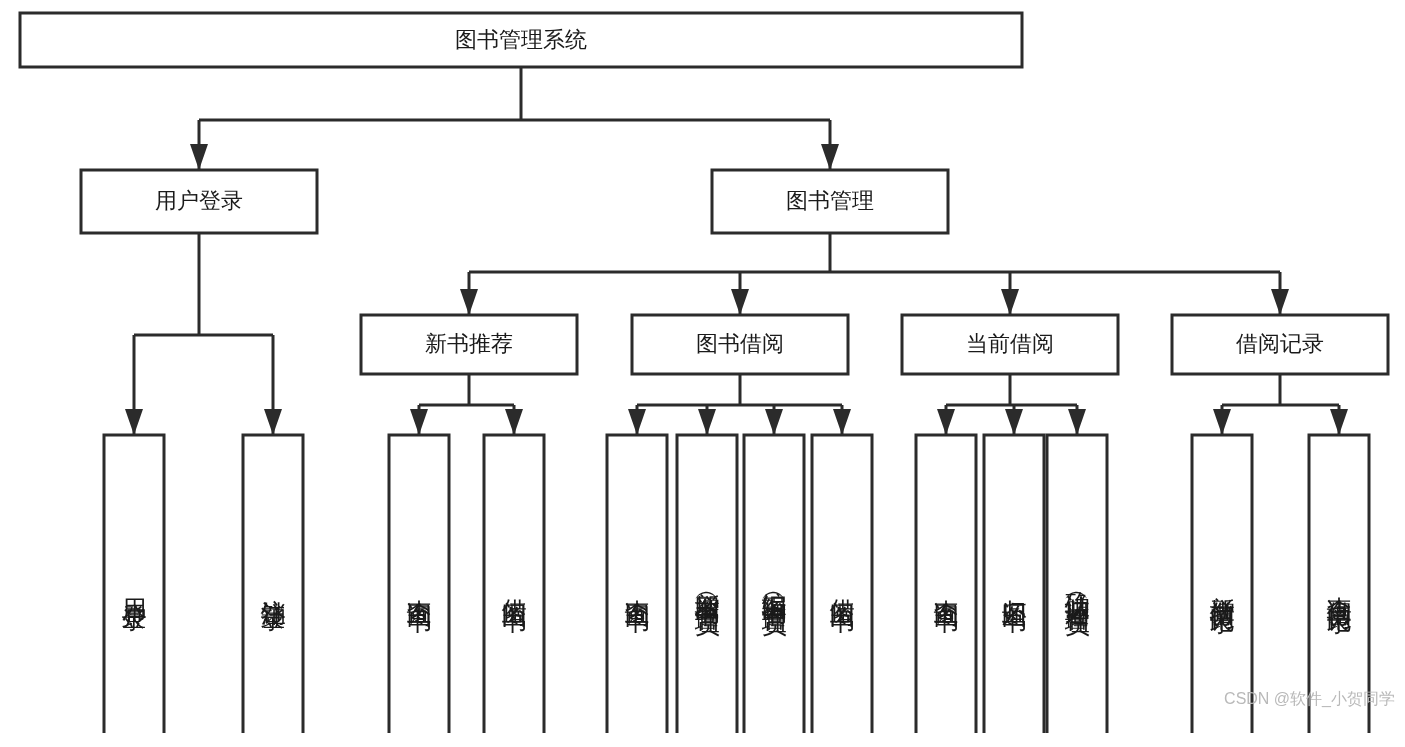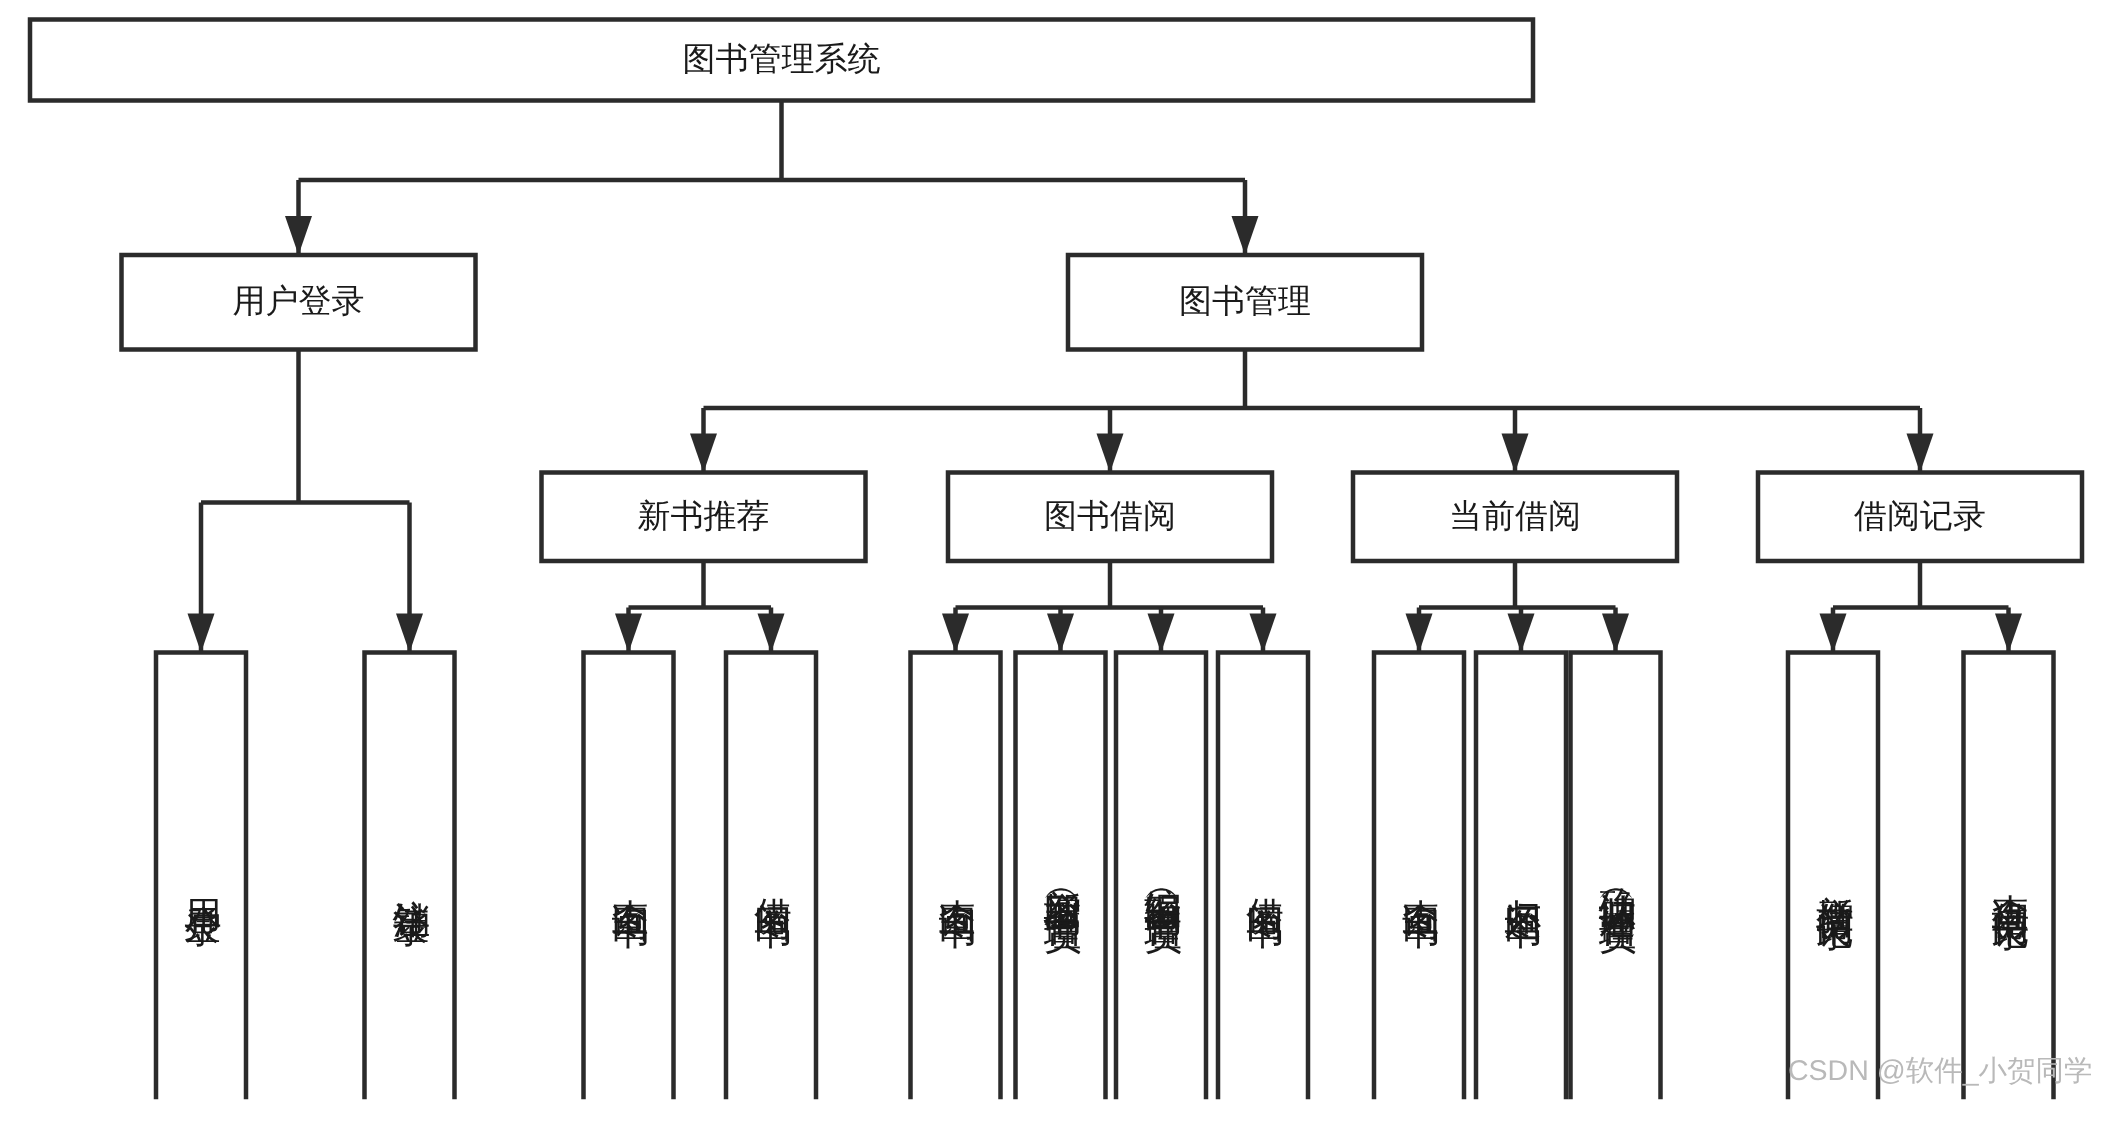--- a/index.html
+++ b/index.html
@@ -60,23 +60,23 @@
     font-size: 25px;
     line-height: 1.18;
     letter-spacing: 3px;
     color: #1a1a1a;
     white-space: nowrap;
     text-align: center;
   }
   .watermark {
     position: absolute;
     right: 10px;
-    bottom: 6px;
-    font-family: "Liberation Sans", "DejaVu Sans", sans-serif;
-    font-size: 19px;
+    bottom: 23px;
+    font-family: "Liberation Sans", "DejaVu Sans", sans-serif;
+    font-size: 16px;
     color: #b9b9b9;
     white-space: nowrap;
     pointer-events: none;
   }
 </style>
 </head>
 <body>
 
 <div id="diagram-root">
   <svg class="diagram-canvas" viewBox="0 0 1405 747">

